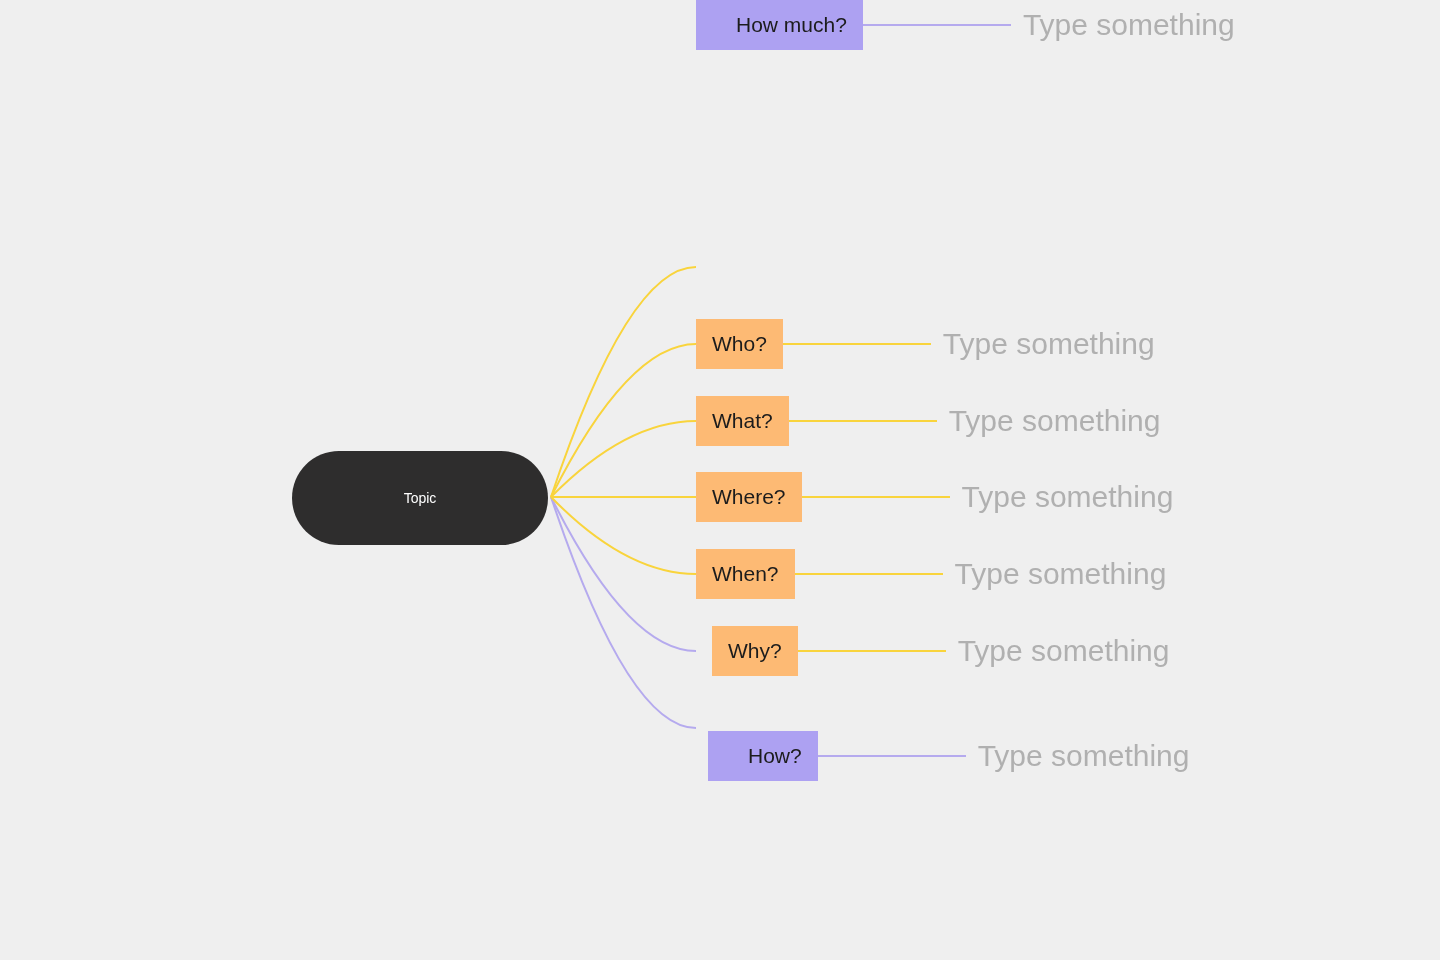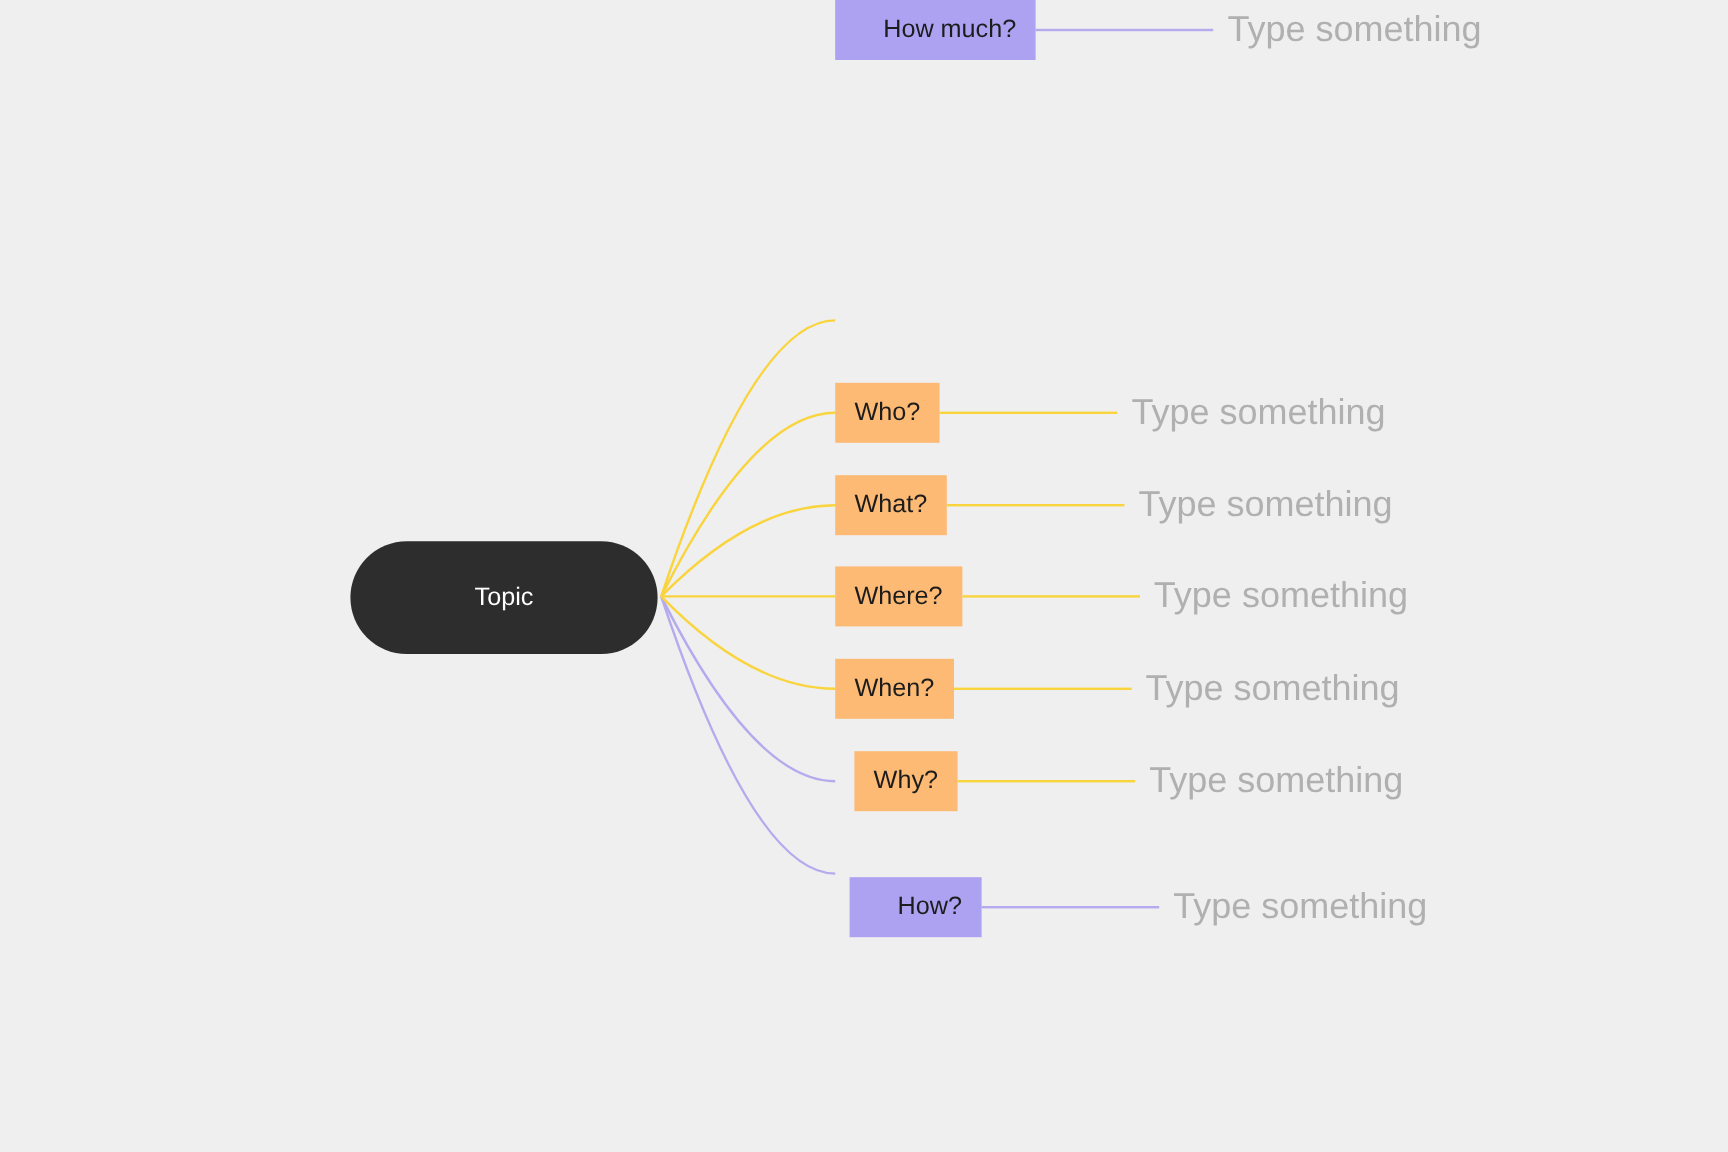--- a/index.html
+++ b/index.html
@@ -23,21 +23,21 @@
   .topic-node {
     position: absolute;
     left: 292px; top: 451px;
     width: 256px; height: 94px;
     background: #2e2d2d;
     border-radius: 47px;
     display: flex;
     align-items: center;
     justify-content: center;
     color: #ffffff;
-    font-size: 21px;
+    font-size: 14px;
     z-index: 2;
     cursor: pointer;
   }
   .branch {
     position: absolute;
     left: 696px;
     height: 50px;
     display: flex;
     align-items: center;
     z-index: 2;

